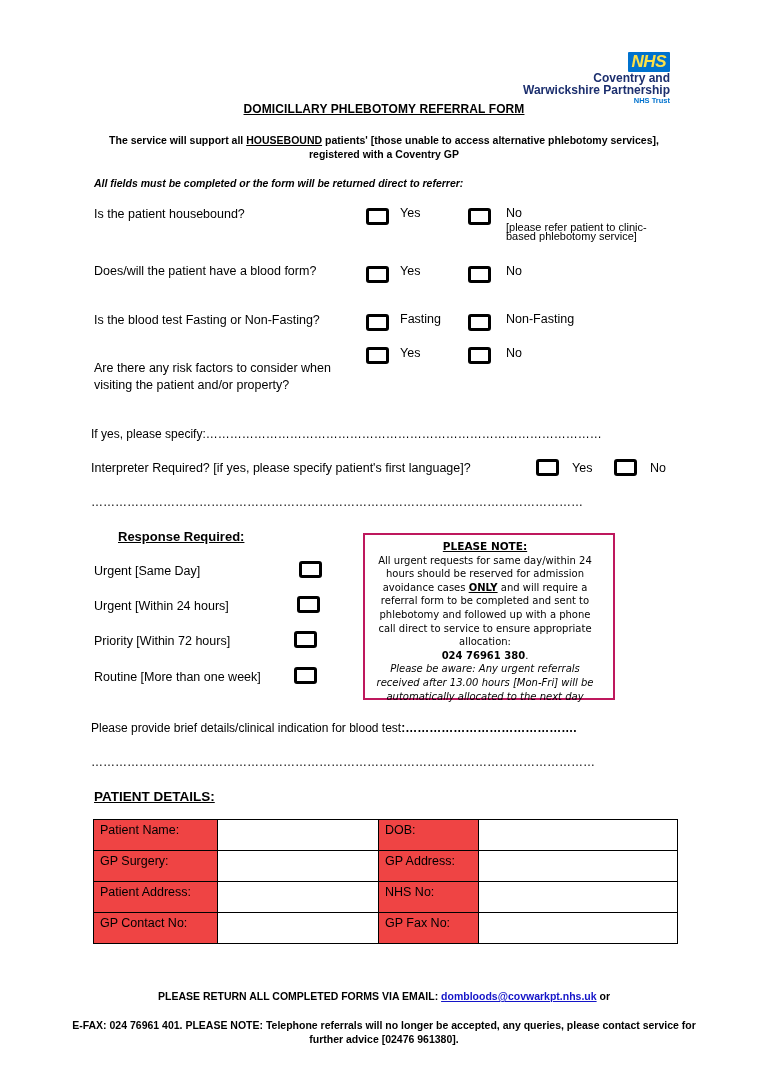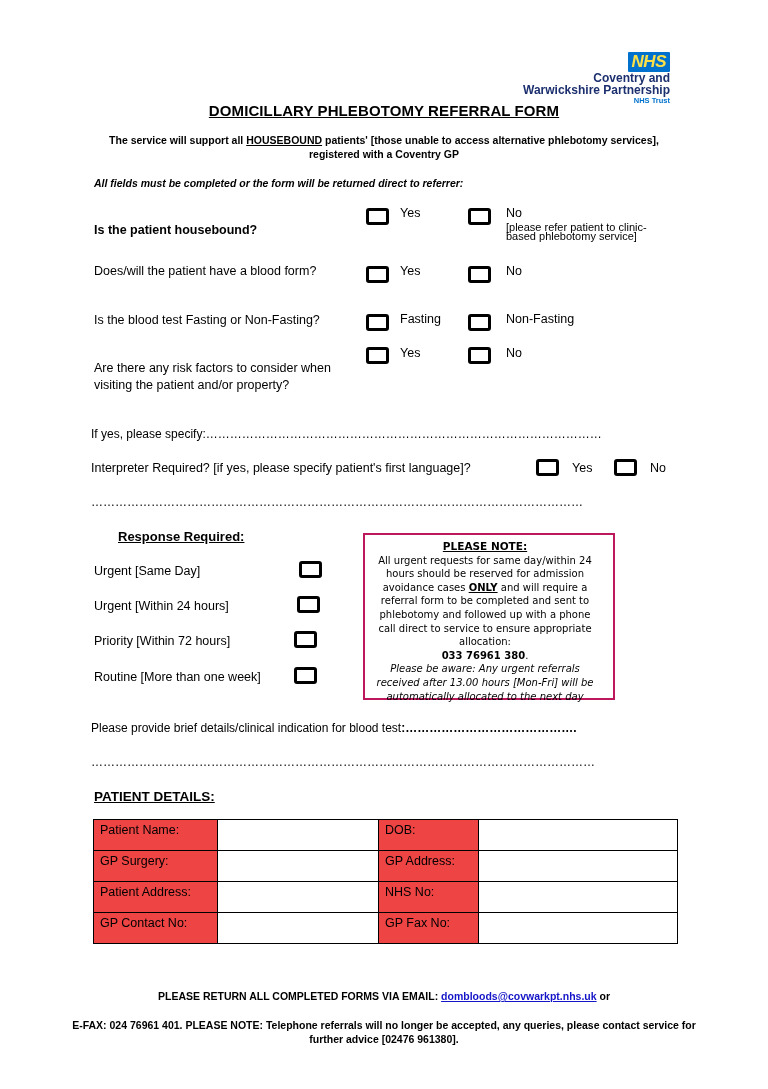--- a/index.html
+++ b/index.html
@@ -64,21 +64,21 @@
   }
 
   
   .doc-title {
     position: absolute;
     left: 0;
     top: 102px;
     width: 768px;
     text-align: center;
     font-weight: bold;
-    font-size: 15px;
+    font-size: 12px;
     text-decoration: underline;
     letter-spacing: 0.1px;
   }
   .lede {
     position: absolute;
     left: 94px;
     top: 134px;
     width: 580px;
     text-align: center;
     font-weight: bold;
@@ -233,21 +233,21 @@
   </div>
 
   <div class="doc-title">DOMICILLARY PHLEBOTOMY REFERRAL FORM</div>
 
   <div class="lede">
     <span>The service will support all </span><u>HOUSEBOUND</u><span> patients' [those unable to access alternative phlebotomy services], registered with a Coventry GP</span>
   </div>
 
   <div class="allfields">All fields must be completed or the form will be returned direct to referrer:</div>
 
-  <div class="q-text" style="left:94px; top:222px; width:250px;font-weight:bold;">Is the patient housebound?</div>
+  <div class="q-text" style="left:94px; top:206px; width:250px;">Is the patient housebound?</div>
   <div class="cbx" style="left:366px; top:208px;"></div>
   <div class="opt" style="left:400px; top:206px;">Yes</div>
   <div class="cbx" style="left:468px; top:208px;"></div>
   <div class="opt" style="left:506px; top:206px;">No</div>
   <div class="opt-note" style="left:506px; top:223px;">[please refer patient to clinic-based phlebotomy service]</div>
 
   <div class="q-text" style="left:94px; top:263px; width:240px;">Does/will the patient have a blood form?</div>
   <div class="cbx" style="left:366px; top:266px;"></div>
   <div class="opt" style="left:400px; top:264px;">Yes</div>
   <div class="cbx" style="left:468px; top:266px;"></div>
@@ -284,21 +284,21 @@
 
   <div class="resp-label" style="left:94px; top:634px;">Priority [Within 72 hours]</div>
   <div class="cbx" style="left:294px; top:631px;"></div>
 
   <div class="resp-label" style="left:94px; top:670px;">Routine [More than one week]</div>
   <div class="cbx" style="left:294px; top:667px;"></div>
 
   <div class="note-box">
     <span class="nb-title">PLEASE NOTE:</span><br>
     <span>All urgent requests for same day/within 24 hours should be reserved for admission avoidance cases </span><b><u>ONLY</u></b><span> and will require a referral form to be completed and sent to phlebotomy and followed up with a phone call direct to service to ensure appropriate allocation:</span>
-    <span class="nb-phone"><span>033 76961 380</span><span style="font-weight:normal">.</span></span>
+    <span class="nb-phone"><span>024 76961 380</span><span style="font-weight:normal">.</span></span>
     <span class="nb-ital">Please be aware: Any urgent referrals  received after 13.00 hours [Mon-Fri] will be automatically allocated to the next day</span>
   </div>
 
   <div class="dotline" style="left:91px; top:721px; width:600px;"><span>Please provide brief details/clinical indication for blood test</span><b>:</b><b>…………………………………….</b></div>
   <div class="dotline" style="left:91px; top:755px; width:600px;">………………………………………………………………………………………………………………</div>
 
   <div class="pd-head">PATIENT DETAILS:</div>
 
   <table class="pd">
     <colgroup>

